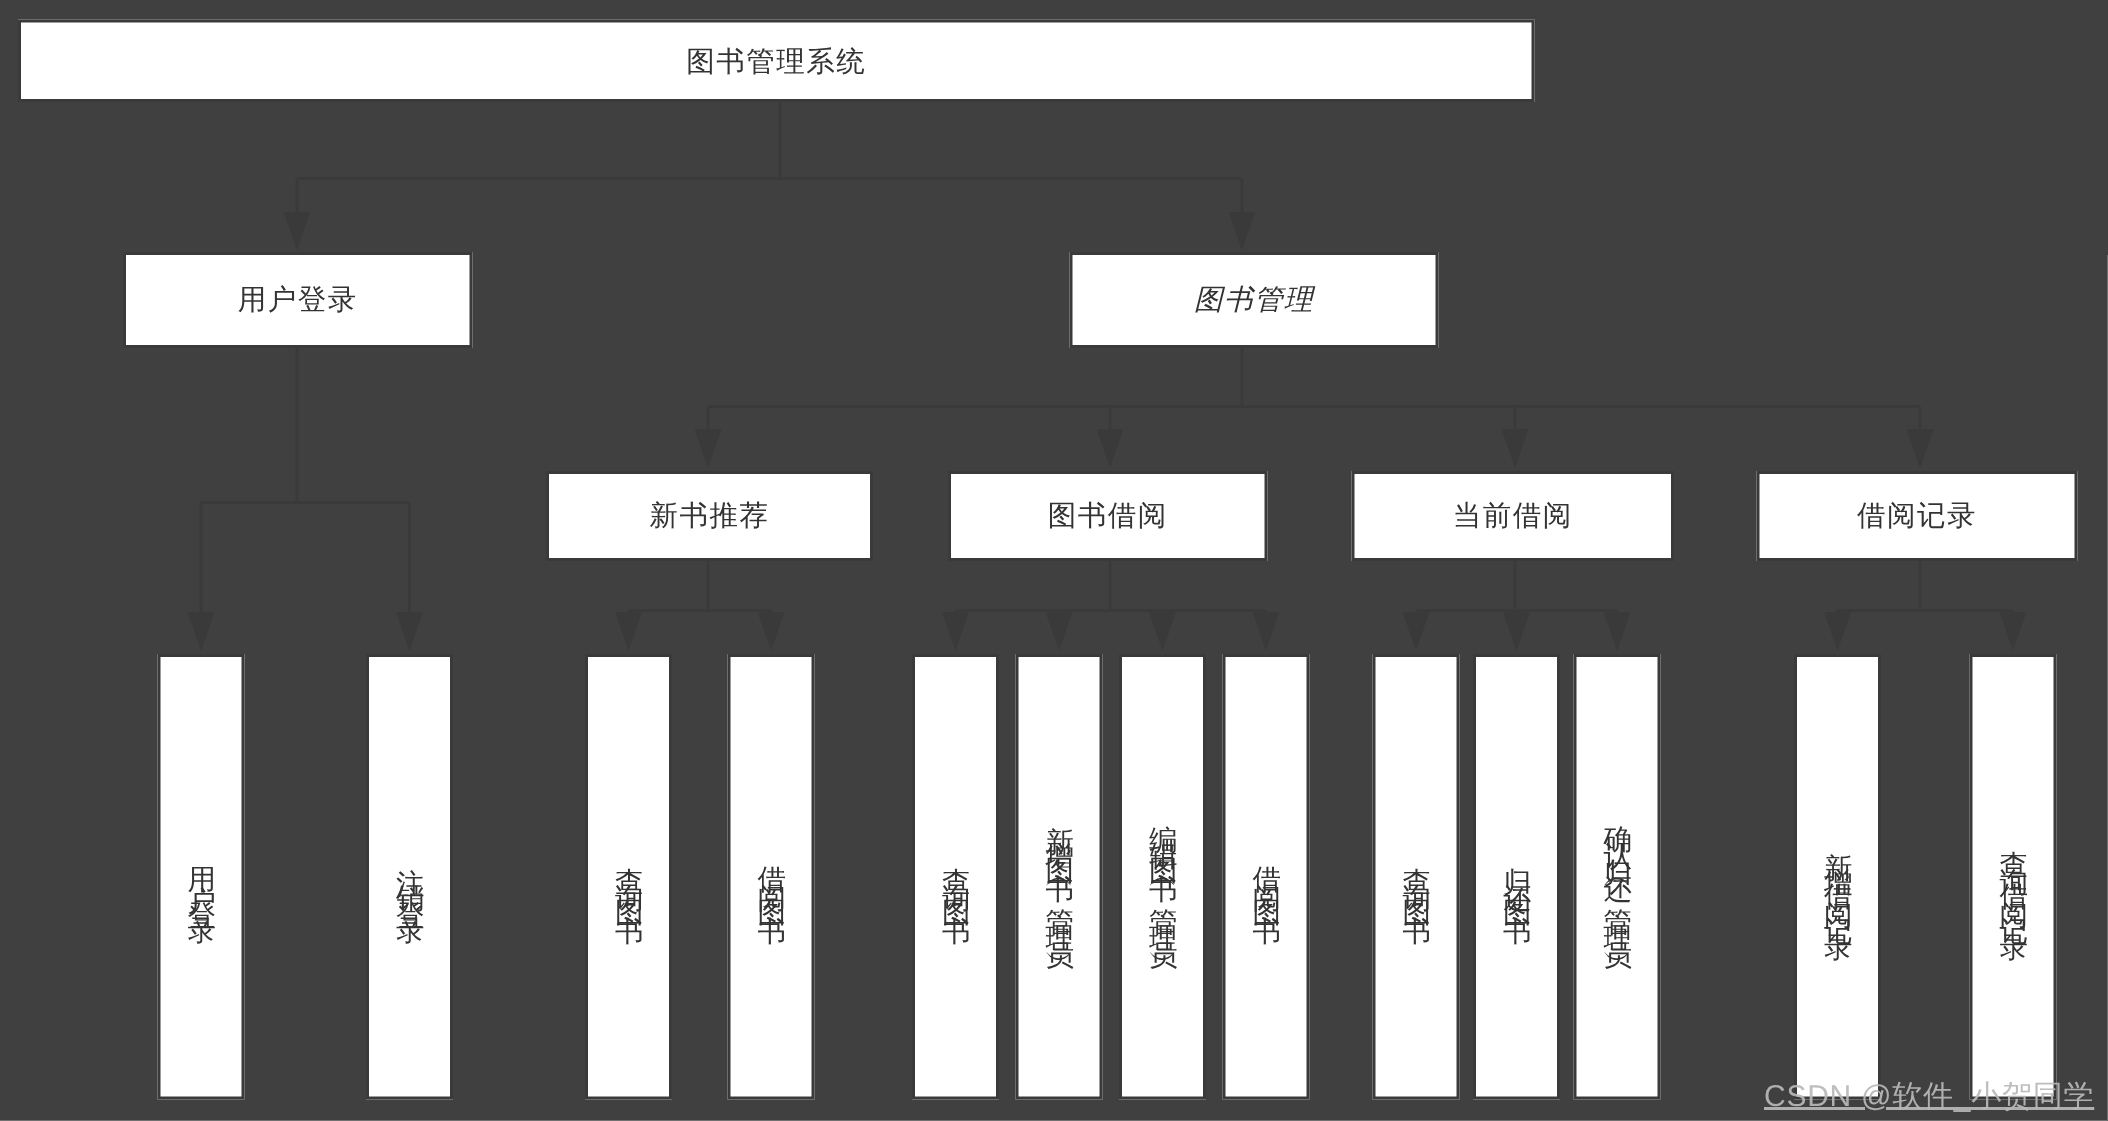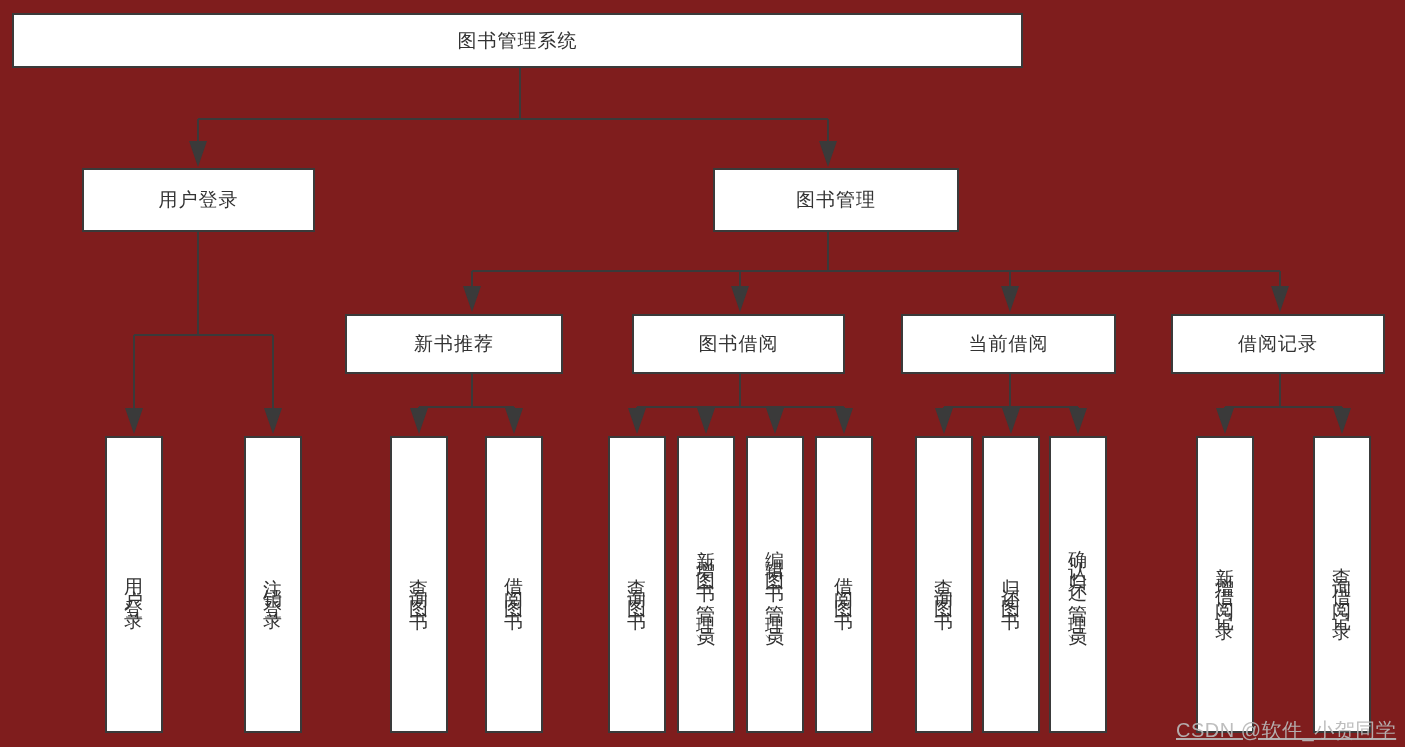--- a/index.html
+++ b/index.html
@@ -1,20 +1,20 @@
 <!DOCTYPE html>
 <html><head>
 <meta charset="utf-8">
 <style>
   html, body { margin: 0; padding: 0; }
   .canvas {
     position: relative;
     width: 1405px;
     height: 747px;
-    background: #7f1d1d;
+    background: #404040;
     font-family: "Liberation Sans", sans-serif;
     color: #333333;
     overflow: hidden;
   }
   .connectors {
     position: absolute;
     left: 0; top: 0;
     z-index: 1;
   }
   .node {
@@ -96,25 +96,25 @@
     </g>
   </svg>
 
   <div class="node" style="left:12px; top:13px; width:1011px; height:55px;">
     <span>图书管理系统</span>
   </div>
 
   <div class="node" style="left:82px; top:168px; width:233px; height:64px;">
     <span>用户登录</span>
   </div>
-  <div class="node" style="left:713px; top:168px; width:246px; height:64px;">
+  <div class="node" style="left:713px; top:168px; width:246px; height:64px;font-style:italic;">
     <span>图书管理</span>
   </div>
 
-  <div class="node" style="left:345px; top:314px; width:218px; height:60px;">
+  <div class="node" style="left:364px; top:314px; width:218px; height:60px;">
     <span>新书推荐</span>
   </div>
   <div class="node" style="left:632px; top:314px; width:213px; height:60px;">
     <span>图书借阅</span>
   </div>
   <div class="node" style="left:1171px; top:314px; width:214px; height:60px;">
     <span>借阅记录</span>
   </div>
   <div class="node" style="left:901px; top:314px; width:215px; height:60px;">
     <span>当前借阅</span>

